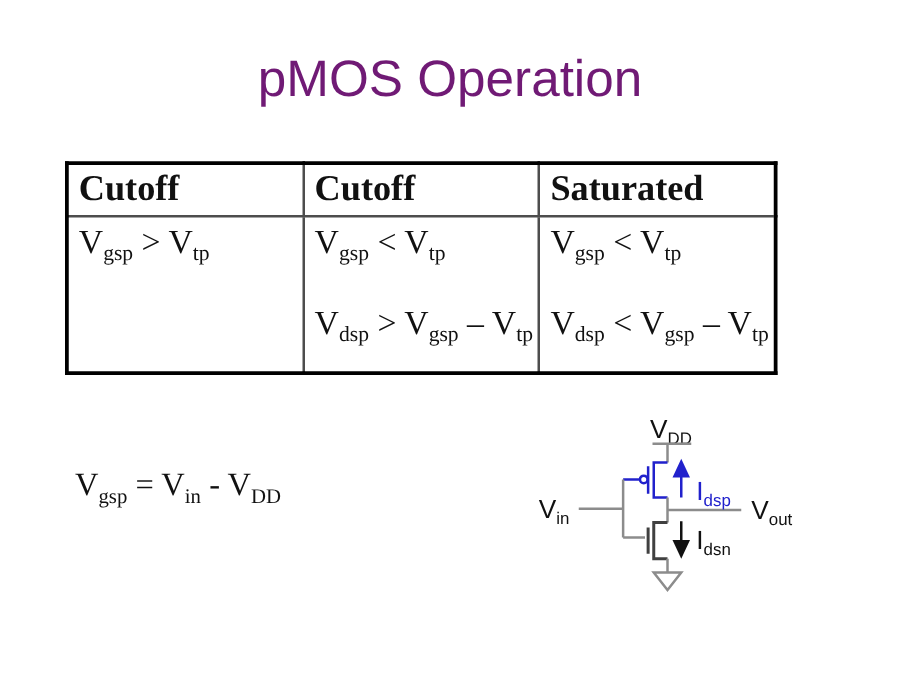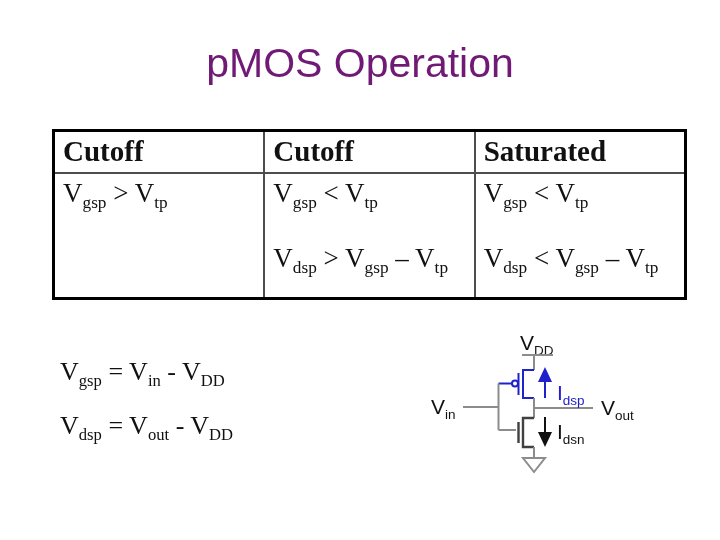--- a/index.html
+++ b/index.html
@@ -6,37 +6,37 @@
   .slide{
     position:relative; width:720px; height:540px; background:#ffffff;
     overflow:hidden; font-family:"Liberation Serif", serif; color:#111;
   }
   .title{
     position:absolute; left:0; top:40px; width:720px; margin:0;
     text-align:center; font-family:"Liberation Sans", sans-serif;
     font-weight:400; font-size:41px; color:#701a75; letter-spacing:0px;
   }
   table.optable{
-    position:absolute; left:52px; top:129px; width:635px; height:171px;
+    position:absolute; left:52px; top:129px; width:570px; height:171px;
     border-collapse:collapse; table-layout:fixed;
     border:3px solid #000;
   }
   table.optable th, table.optable td{
     border:2px solid #4d4d4d; width:33.33%;
   }
   table.optable th{
     height:38px; text-align:left; vertical-align:middle;
     font-size:29px; font-weight:700; padding:0 0 2px 8px;
   }
   table.optable td{ vertical-align:top; padding:3px 0 0 8px; }
   .formula{ font-size:27px; white-space:nowrap; line-height:1.2; }
   .cell-line1{ height:65px; }
   .sub{ font-size:64%; position:relative; top:0.35em; letter-spacing:0; }
   .eq{ position:absolute; font-size:26px; white-space:nowrap; }
-  .eq1{ left:60px; top:356px; }
+  .eq1{ left:60px; top:372px; }
   .eqvtp{ left:270px; top:364px; }
   .eq2{ left:60px; top:410px; }
   .circuit{ position:absolute; left:420px; top:320px; }
   .clabel{ font-family:"Liberation Sans", sans-serif; font-size:21px; fill:var(--ink); }
   .csub{ font-size:13.5px; }
   .blue-label{ fill:var(--blue); }
   .wire{ stroke:var(--wire); stroke-width:2; fill:none; }
   .pmos{ stroke:var(--blue); stroke-width:2; fill:none; }
   .nmos{ stroke:var(--dark); stroke-width:2.4; fill:none; }
 </style>
@@ -67,21 +67,20 @@
         </td>
         <td>
           <div class="formula cell-line1"><span>V</span><span class="sub">gsp</span><span> &lt; </span><span>V</span><span class="sub">tp</span></div>
           <div class="formula"><span>V</span><span class="sub">dsp</span><span> &lt; </span><span>V</span><span class="sub">gsp</span><span> – </span><span>V</span><span class="sub">tp</span></div>
         </td>
       </tr>
     </tbody>
   </table>
 
   <div class="eq eq1 formula"><span>V</span><span class="sub">gsp</span><span> = </span><span>V</span><span class="sub">in</span><span> - </span><span>V</span><span class="sub">DD</span></div>
-  <div class="eq eq2 formula"><span>V</span><span class="sub">dsp</span><span> = </span><span>V</span><span class="sub">out</span><span> - </span><span>V</span><span class="sub">DD</span></div>
 
   <svg class="circuit" width="264" height="185" viewBox="0 0 264 185" xmlns="http://www.w3.org/2000/svg">
 
     <text class="clabel" x="100" y="30"><tspan>V</tspan><tspan class="csub" dy="5">DD</tspan></text>
 
     <line class="wire" x1="102" y1="35" x2="133" y2="35"></line>
     <line class="wire" x1="114" y1="35" x2="114" y2="50"></line>
 
     <g>
       <path class="pmos" d="M114,50 L103,50 L103,78 L114,78"></path>

